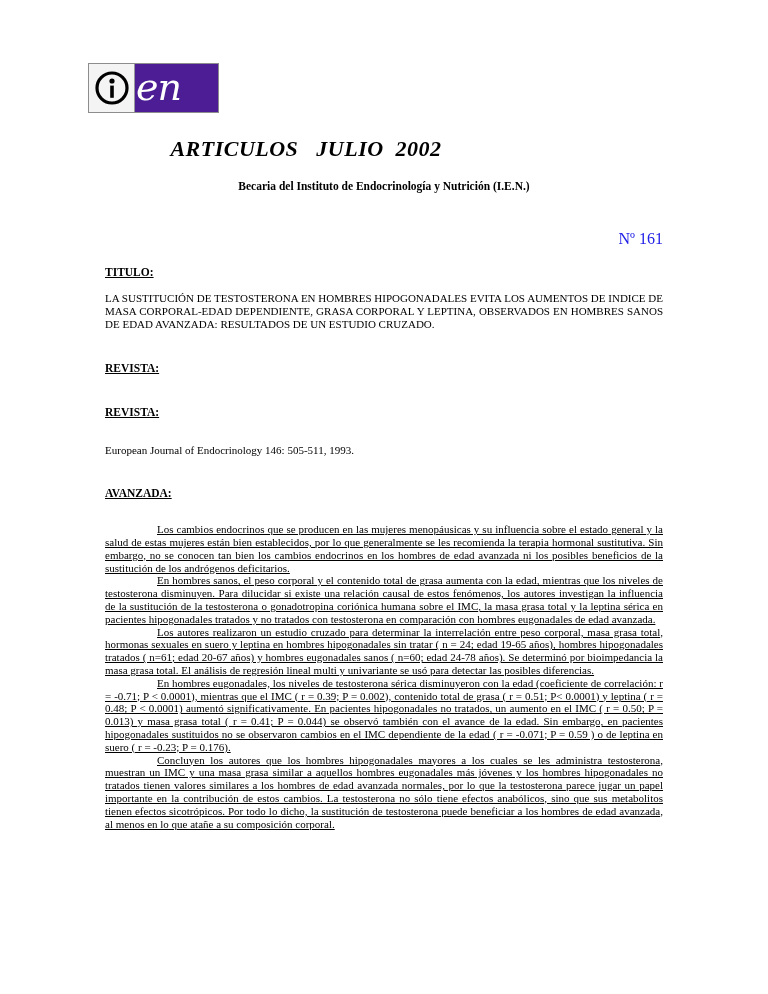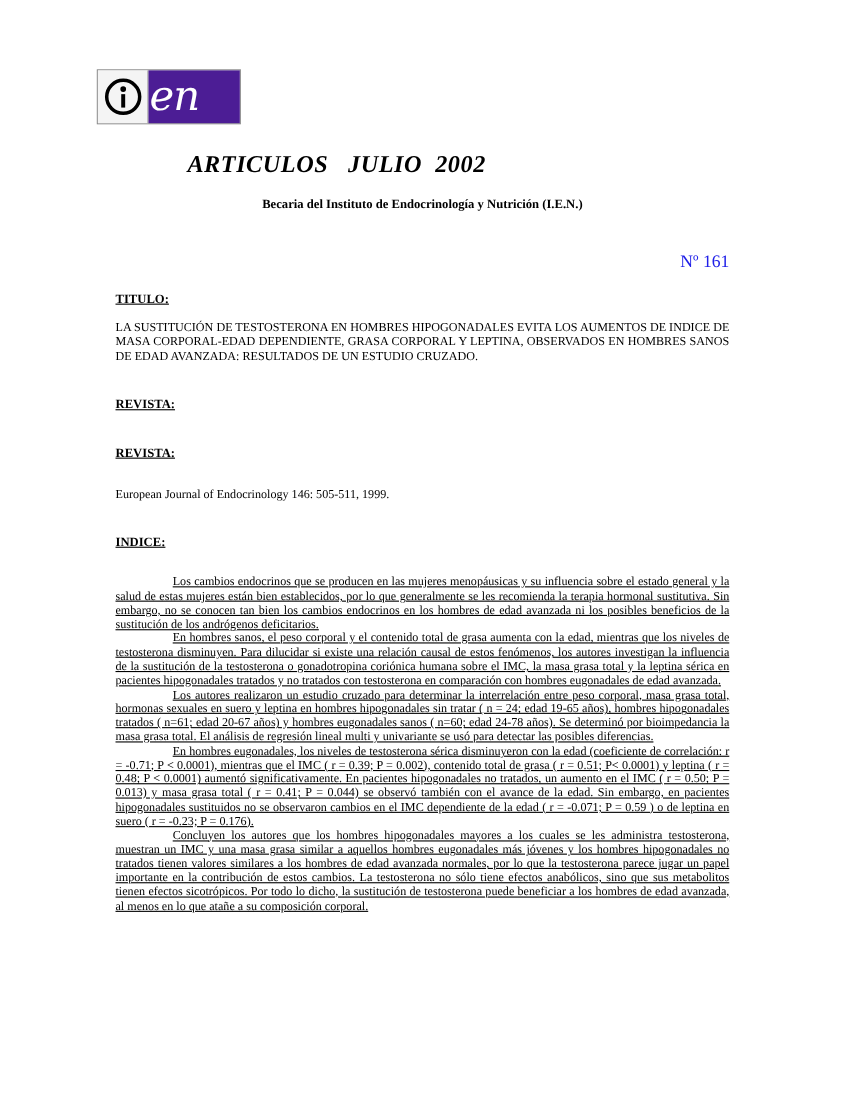--- a/index.html
+++ b/index.html
@@ -170,24 +170,24 @@
     </div>
     <p class="body-text sp-title">LA SUSTITUCIÓN DE TESTOSTERONA EN HOMBRES HIPOGONADALES EVITA LOS AUMENTOS DE INDICE DE MASA CORPORAL-EDAD DEPENDIENTE, GRASA CORPORAL Y LEPTINA, OBSERVADOS EN HOMBRES SANOS DE EDAD AVANZADA: RESULTADOS DE UN ESTUDIO CRUZADO.</p>
 
     <div class="label-row sp-autores">
       <span class="section-label">REVISTA:</span>
     </div>
 
     <div class="label-row sp-revista">
       <span class="section-label">REVISTA:</span>
     </div>
-    <p class="body-text sp-revista-v">European Journal of Endocrinology 146: 505-511, 1999.</p>
+    <p class="body-text sp-revista-v">European Journal of Endocrinology 146: 505-511, 1993.</p>
 
     <div class="label-row sp-resumen">
-      <span class="section-label">INDICE:</span>
+      <span class="section-label">AVANZADA:</span>
     </div>
 
     <div class="abstract sp-resumen-v">
       <p class="body-text para">Los cambios endocrinos que se producen en las mujeres menopáusicas y su influencia sobre el estado general y la salud de estas mujeres están bien establecidos, por lo que generalmente se les recomienda la terapia hormonal sustitutiva. Sin embargo, no se conocen tan bien los cambios endocrinos en los hombres de edad avanzada ni los posibles beneficios de la sustitución de los andrógenos deficitarios.</p>
       <p class="body-text para">En hombres sanos, el peso corporal y el contenido total de grasa aumenta con la edad, mientras que los niveles de testosterona disminuyen. Para dilucidar si existe una relación causal de estos fenómenos, los autores investigan la influencia de la sustitución de la  testosterona  o gonadotropina coriónica humana sobre el IMC, la masa grasa total y la leptina sérica en pacientes hipogonadales tratados y no tratados con testosterona en comparación con hombres eugonadales de edad avanzada.</p>
       <p class="body-text para">Los autores realizaron un estudio cruzado para determinar la interrelación entre peso corporal, masa grasa total, hormonas sexuales en suero y leptina en hombres hipogonadales sin tratar ( n = 24; edad 19-65 años), hombres hipogonadales tratados ( n=61; edad 20-67 años) y hombres eugonadales sanos ( n=60; edad 24-78 años). Se determinó por bioimpedancia la masa grasa total. El análisis de regresión lineal multi y univariante se usó para detectar las posibles diferencias.</p>
       <p class="body-text para">En hombres eugonadales, los niveles de testosterona sérica disminuyeron con la edad (coeficiente de correlación: r = -0.71; P &lt; 0.0001),  mientras que el IMC ( r = 0.39; P = 0.002), contenido total de grasa ( r = 0.51; P&lt; 0.0001) y leptina ( r = 0.48; P &lt; 0.0001) aumentó significativamente. En pacientes hipogonadales no tratados, un aumento en el IMC ( r = 0.50; P = 0.013) y  masa grasa total ( r = 0.41;  P = 0.044) se observó también con el avance de la edad. Sin embargo, en pacientes hipogonadales sustituidos no se observaron cambios en el IMC dependiente de la edad ( r = -0.071; P = 0.59 ) o de leptina en suero ( r = -0.23; P = 0.176).</p>
       <p class="body-text para">Concluyen los autores que los hombres hipogonadales mayores a los cuales se les administra testosterona, muestran un IMC y una masa grasa similar a aquellos hombres eugonadales más jóvenes y los hombres hipogonadales no tratados tienen valores similares a los hombres de edad avanzada normales, por lo que la testosterona parece jugar un papel importante en la contribución de estos cambios. La testosterona no sólo tiene efectos anabólicos, sino que sus metabolitos tienen efectos sicotrópicos. Por todo lo dicho, la  sustitución de testosterona puede beneficiar a los hombres de edad avanzada, al menos en lo que atañe a su composición corporal.</p>
     </div>
 

